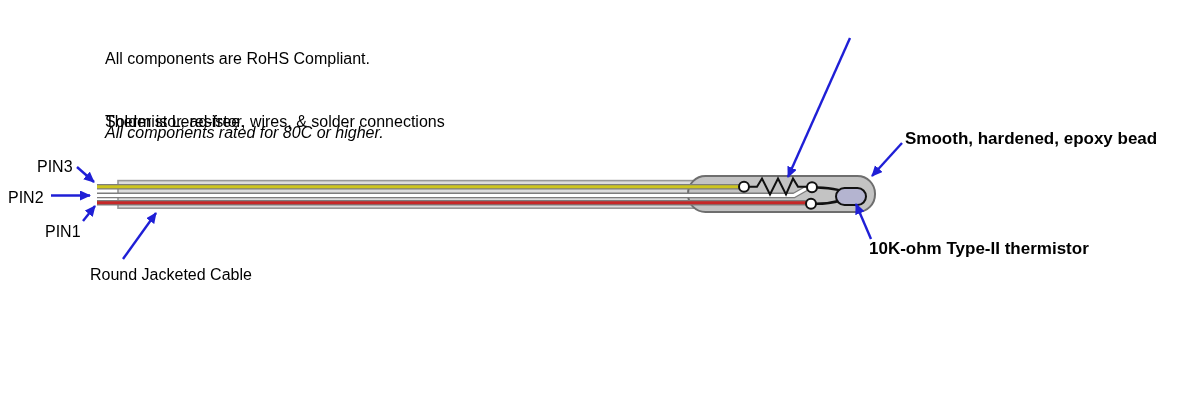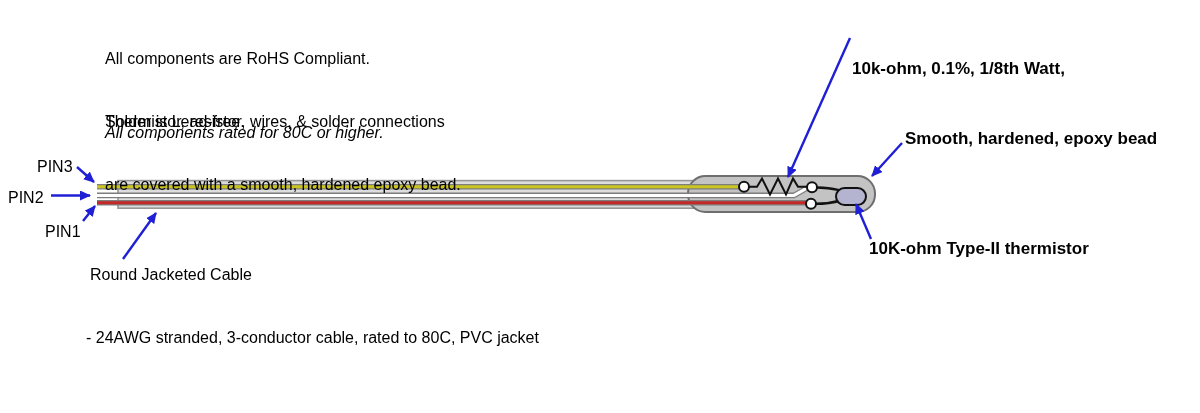--- a/index.html
+++ b/index.html
@@ -72,37 +72,34 @@
   <line class="arrow" x1="871" y1="239" x2="856" y2="204" marker-end="url(#ah)"></line>
 </svg>
 
 <div class="t" style="left:105px; top:6px;">
   <div>All components are RoHS Compliant.</div>
   <div>Solder is Lead-free.</div>
 </div>
 
 <div class="t" style="left:105px; top:69px;">
   <div>Thermistor, resistor, wires, &amp; solder connections</div>
-  <div>are covered with a smooth, hardened epoxy bead.</div>
 </div>
 
 <div class="t" style="left:105px; top:122px;font-style:italic;">All components rated for 80C or higher.</div>
 
 <div class="t" style="left:37px; top:156px;">PIN3</div>
 <div class="t" style="left:8px; top:187px;">PIN2</div>
 <div class="t" style="left:45px; top:221px;">PIN1</div>
 
 <div class="t b" style="left:852px; top:16px;">
-  <div>10k-ohm, 0.1%, 1/8th Watt,</div>
 </div>
 
 <div class="t b" style="left:905px; top:128px;">Smooth, hardened, epoxy bead</div>
 
 <div class="t b" style="left:869px; top:238px;">10K-ohm Type-II thermistor</div>
 
 <div class="t" style="left:90px; top:264px;">Round Jacketed Cable</div>
 
 <div class="t bullets" style="left:86px; top:286px;">
-  <div>- 24AWG stranded, 3-conductor cable, rated to 80C, PVC jacket</div>
   
   
   
 </div>
 
 </body></html>

